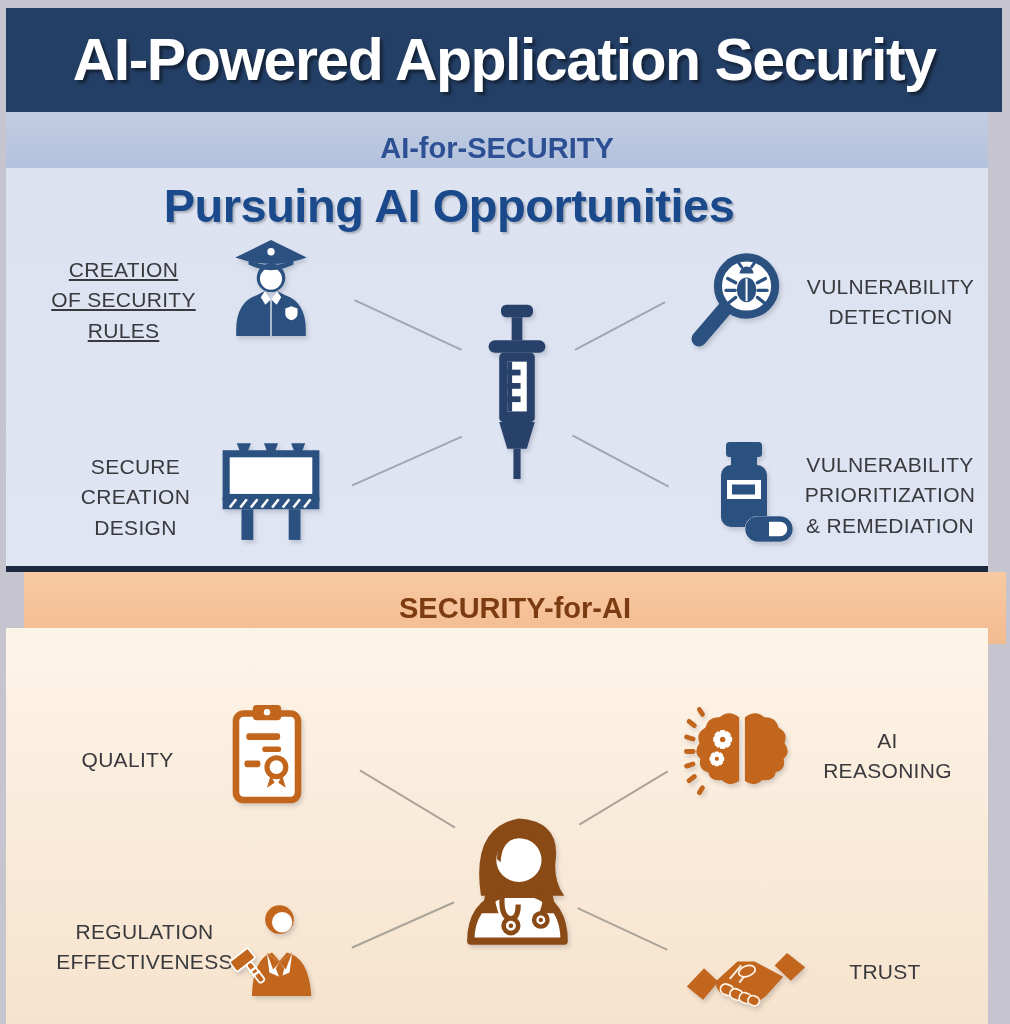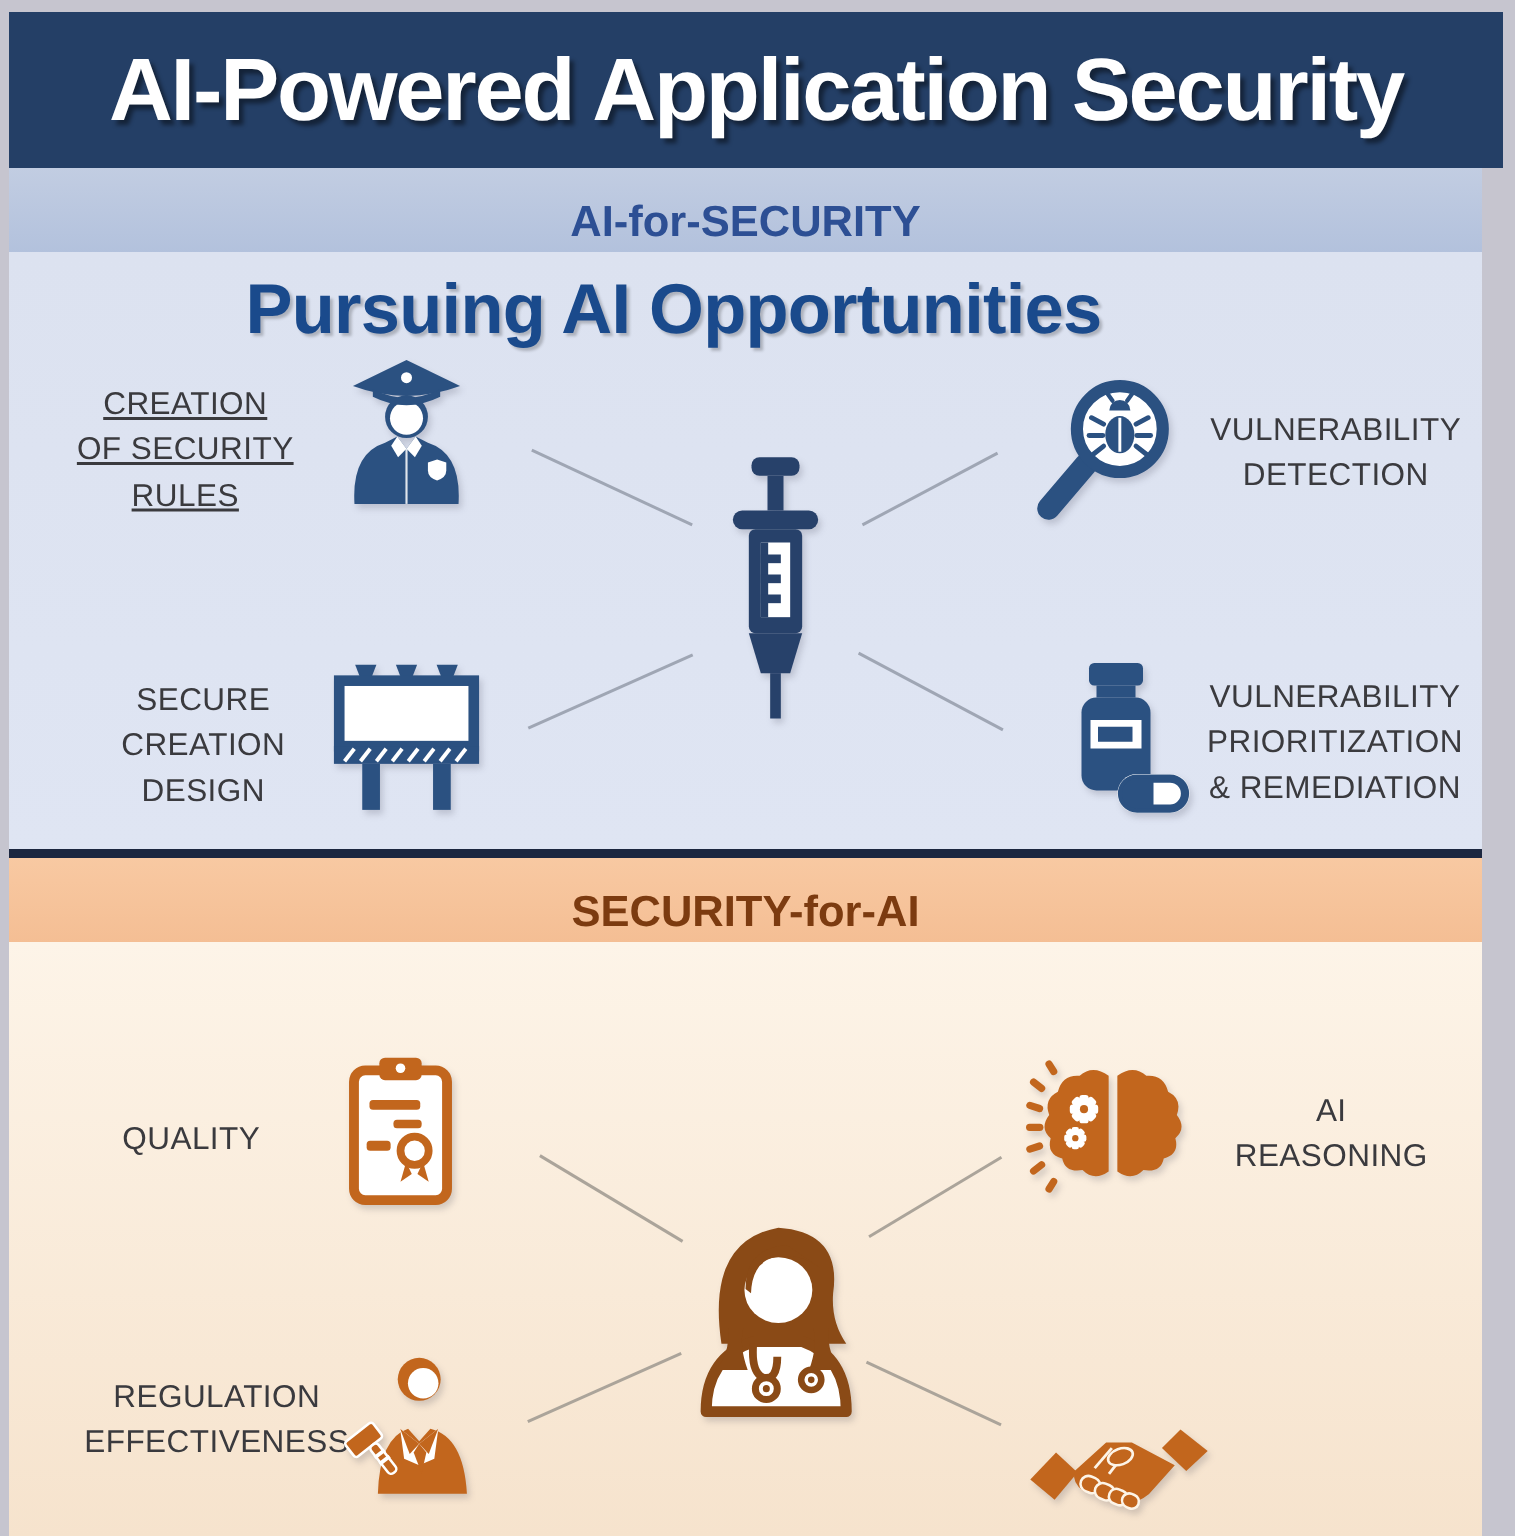--- a/index.html
+++ b/index.html
@@ -3,21 +3,21 @@
 <meta charset="utf-8">
 <style>
   html,body{margin:0;padding:0;}
   body{font-family:"Liberation Sans",sans-serif;background:#888;}
   .page{position:relative;width:1010px;height:1024px;background:var(--frame,#c6c5cf);overflow:hidden;}
   .abs{position:absolute;}
   .header{left:6px;top:8px;width:996px;height:104px;background:var(--header_bg);display:flex;align-items:center;justify-content:center;}
   .header h1{margin:0;color:var(--header_text);font-size:59px;font-weight:bold;letter-spacing:-1.5px;white-space:nowrap;text-shadow:3px 3px 3px rgba(0,0,0,.45);}
   .band{left:6px;width:982px;height:72px;display:flex;align-items:center;justify-content:center;font-weight:bold;font-size:29px;}
   .band-blue{top:112px;background:linear-gradient(180deg,#c2cde2,#aebedb);color:var(--band_blue_text);}
-  .band-peach{top:572px;background:linear-gradient(180deg,#f8c9a2,#f3bb90);color:var(--band_peach_text);}
+  .band-peach{top:572px;background:linear-gradient(180deg,#f8c9a2,#f3bb90);color:var(--band_peach_text);margin-left:18px;}
   .body-blue{left:6px;top:168px;width:982px;height:398px;background:linear-gradient(180deg,#dce2f0,#dfe5f3);}
   .divider{left:6px;top:566px;width:982px;height:6px;background:var(--divider);}
   .body-peach{left:6px;top:628px;width:982px;height:396px;background:linear-gradient(180deg,#fdf4e8,#f6e3cd);}
   .sec-heading{left:6px;width:886px;text-align:center;font-weight:bold;font-size:47px;letter-spacing:-0.5px;margin:0;text-shadow:2px 2px 2px rgba(0,0,0,.22);}
   .h-blue{top:178px;color:var(--blue_heading);}
   .h-brown{top:638px;color:var(--brown_heading);}
   .item-label{font-size:21px;color:var(--label_text);text-align:center;white-space:pre-line;line-height:1.45;letter-spacing:.3px;}
   .connector{height:2px;}
   .conn-blue{background:#9fa6b4;}
   .conn-warm{background:#aba49a;}
@@ -156,20 +156,21 @@
   <div class="abs connector conn-warm" style="left:352px;top:798px;width:111px;transform:rotate(31deg);"></div>
   <div class="abs connector conn-warm" style="left:572px;top:797px;width:103px;transform:rotate(-31deg);"></div>
   <div class="abs connector conn-warm" style="left:347px;top:924px;width:112px;transform:rotate(-24deg);"></div>
   <div class="abs connector conn-warm" style="left:573px;top:928px;width:99px;transform:rotate(25deg);"></div>
 
   <div class="abs item-label" style="left:795px;top:726px;width:185px;">AI
 REASONING</div>
   <div class="abs item-label" style="left:35px;top:745px;width:185px;">QUALITY</div>
   <div class="abs item-label" style="left:42px;top:917px;width:205px;">REGULATION
 EFFECTIVENESS</div>
+  <div class="abs item-label" style="left:800px;top:957px;width:170px;">TRUST</div>
 
   <svg class="abs icon icon-orange" style="left:220px;top:698px;" width="94" height="112" viewBox="0 0 100 112">
     <rect x="17" y="13" width="66" height="92" rx="8" fill="#fff" stroke="currentColor" stroke-width="7"></rect>
     <g fill="currentColor">
       <rect x="35" y="4" width="30" height="16" rx="4"></rect>
       <circle cx="50" cy="11.5" r="3.4" fill="#fff"></circle>
       <rect x="28" y="34" width="36" height="7" rx="2.5"></rect>
       <rect x="45" y="48" width="20" height="6" rx="2.5"></rect>
       <rect x="26" y="63" width="17" height="7" rx="2.5"></rect>
       <path d="M54 78 L50 92 L58 86.5 Z"></path>

